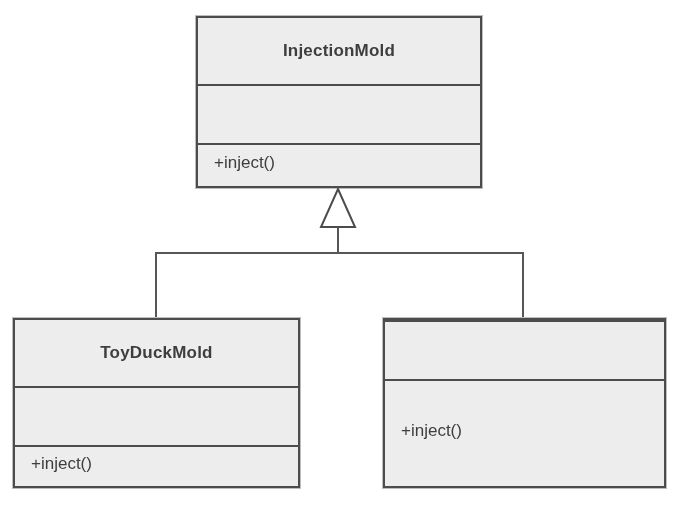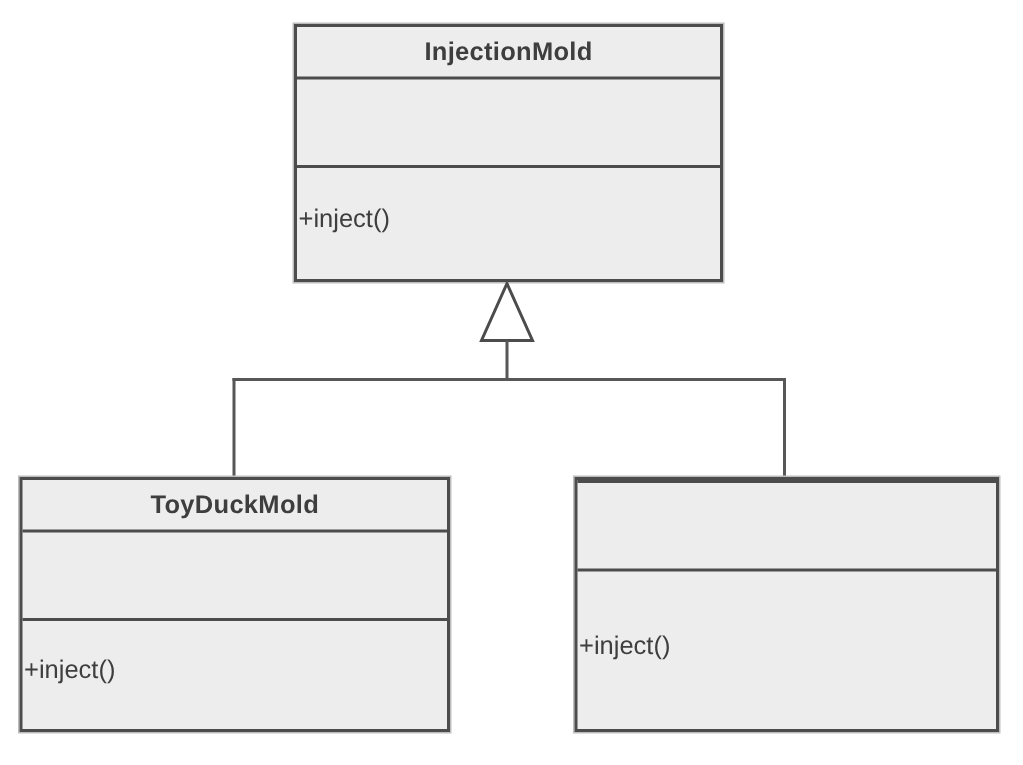--- a/index.html
+++ b/index.html
@@ -20,40 +20,40 @@
     box-sizing: border-box;
     background: #ededed;
     border: 2px solid #4c4c4c;
     box-shadow: 0 0 0 1px #bdbdbd;
     display: flex;
     flex-direction: column;
     color: #3e3e3e;
   }
   .class-box .c-title {
     box-sizing: border-box;
-    height: 33px;
+    height: 66px;
     display: flex;
     align-items: center;
     justify-content: center;
     font-weight: bold;
     font-size: 17px;
     letter-spacing: 0.2px;
   }
   .class-box .c-attrs {
     box-sizing: border-box;
     height: 59px;
     border-top: 2px solid #4c4c4c;
   }
   .class-box .c-methods {
     box-sizing: border-box;
     flex: 1;
     border-top: 2px solid #4c4c4c;
     display: flex;
     align-items: center;
-    padding-left: 1px;
+    padding-left: 16px;
     font-size: 17px;
   }
   .class-box .c-methods span {
     position: relative;
     top: -3px;
   }
   #box-parent { left: 196px; top: 16px;  width: 286px; height: 172px; }
   #box-duck   { left: 13px;  top: 318px; width: 287px; height: 170px; }
   #box-car    { left: 383px; top: 318px; width: 283px; height: 170px; }
 

